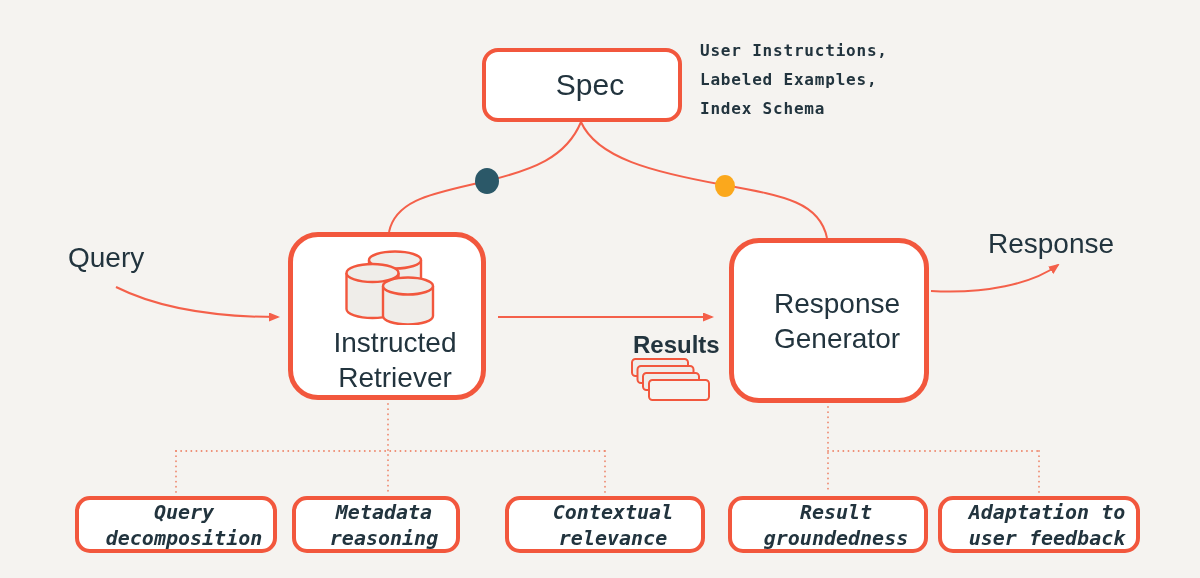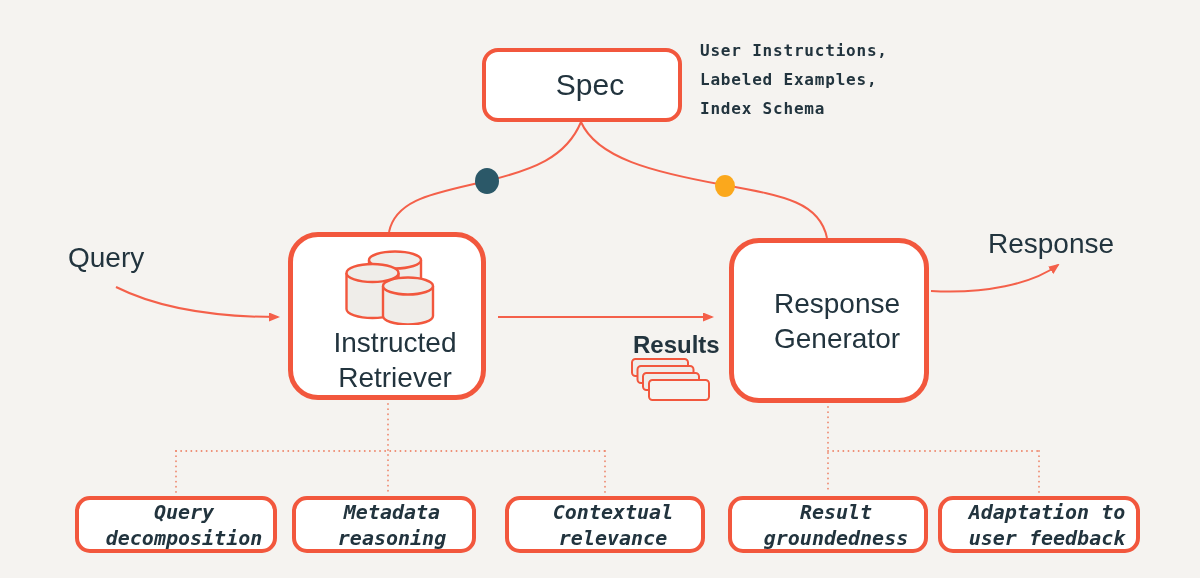--- a/index.html
+++ b/index.html
@@ -34,21 +34,21 @@
     font-size:30px;font-weight:500;}
   .main-box{border-width:5px;border-radius:30px;flex-direction:column;
     font-size:28px;font-weight:500;line-height:35px;text-align:center;}
   .retriever-box{left:288px;top:232px;width:198px;height:168px;justify-content:flex-end;padding-top:8px;}
   .generator-box{left:729px;top:238px;width:200px;height:165px;}
   .multiline{white-space:pre-line;}
   .cap-box{height:57px;border-radius:15px;top:496px;
     font-family:"DejaVu Sans Mono","Liberation Mono",monospace;
     font-style:italic;font-weight:700;font-size:20px;line-height:26px;text-align:center;}
   .cap-1{left:75px;width:202px;}
-  .cap-2{left:292px;width:184px;}
+  .cap-2{left:292px;width:168px;}
   .cap-3{left:505px;width:200px;}
   .cap-4{left:728px;width:200px;}
   .cap-5{left:938px;width:202px;}
   .free-label{position:absolute;color:var(--text-dark);font-size:28px;font-weight:500;}
   .query-label{left:68px;top:242px;}
   .response-label{left:988px;top:228px;}
   .results-label{left:633px;top:331px;font-size:24px;font-weight:600;}
   .annotation{
     position:absolute;left:700px;top:36px;color:var(--text-dark);
     font-family:"DejaVu Sans Mono","Liberation Mono",monospace;

